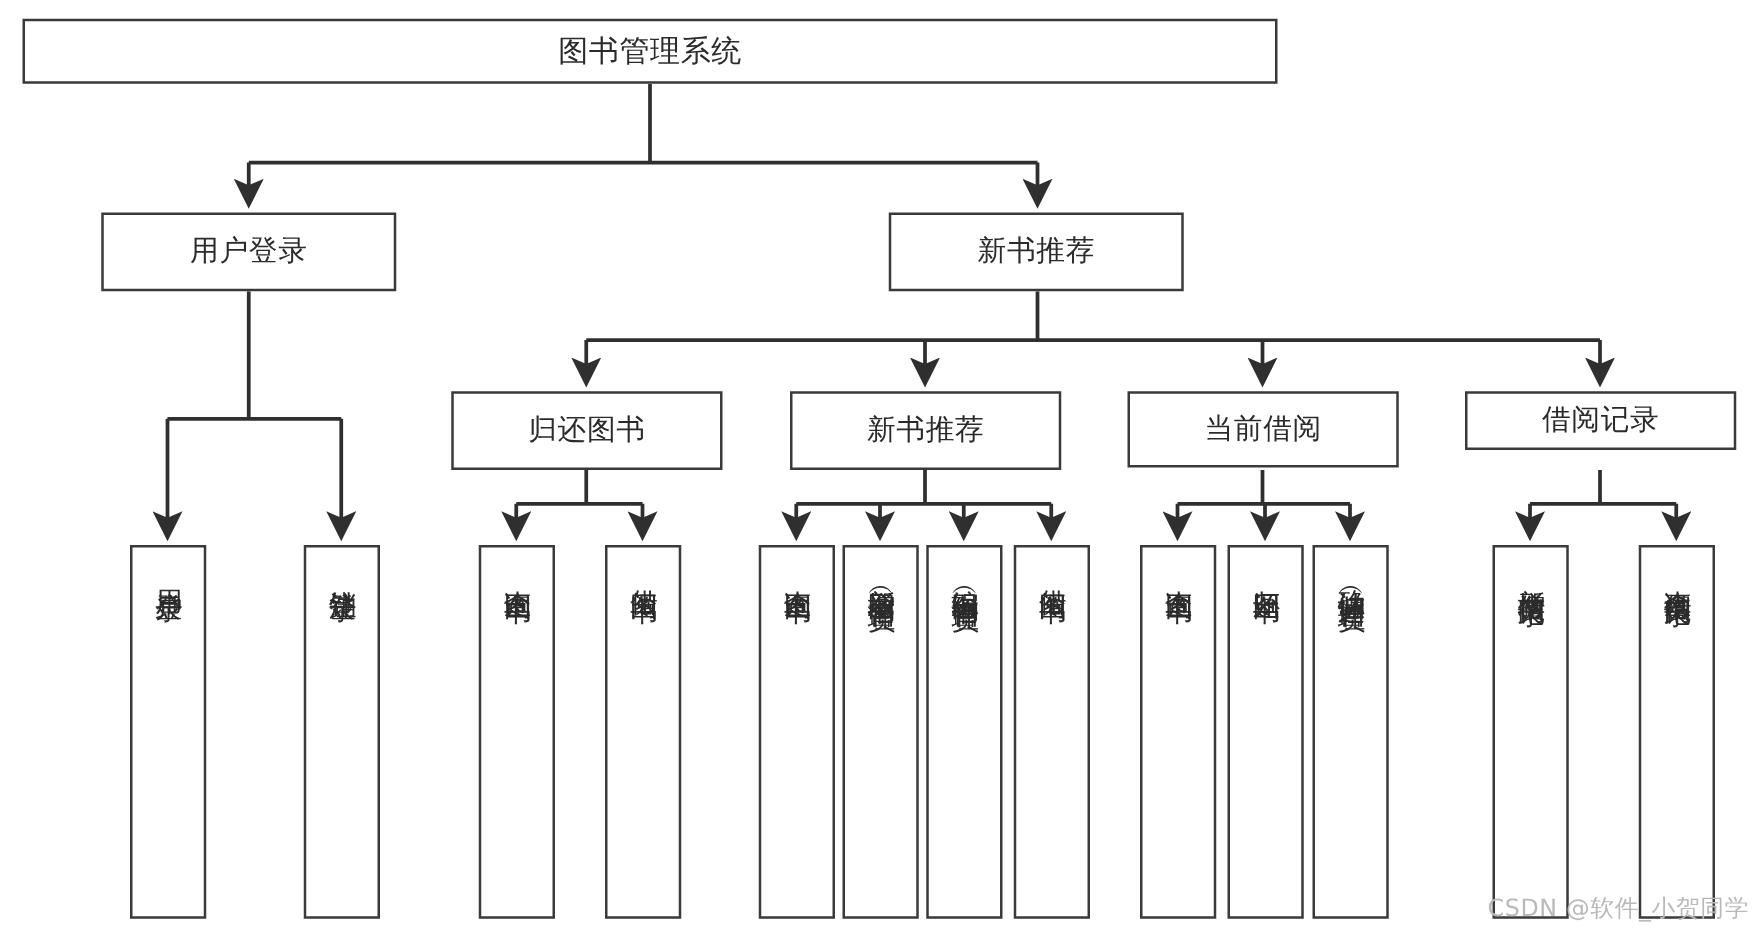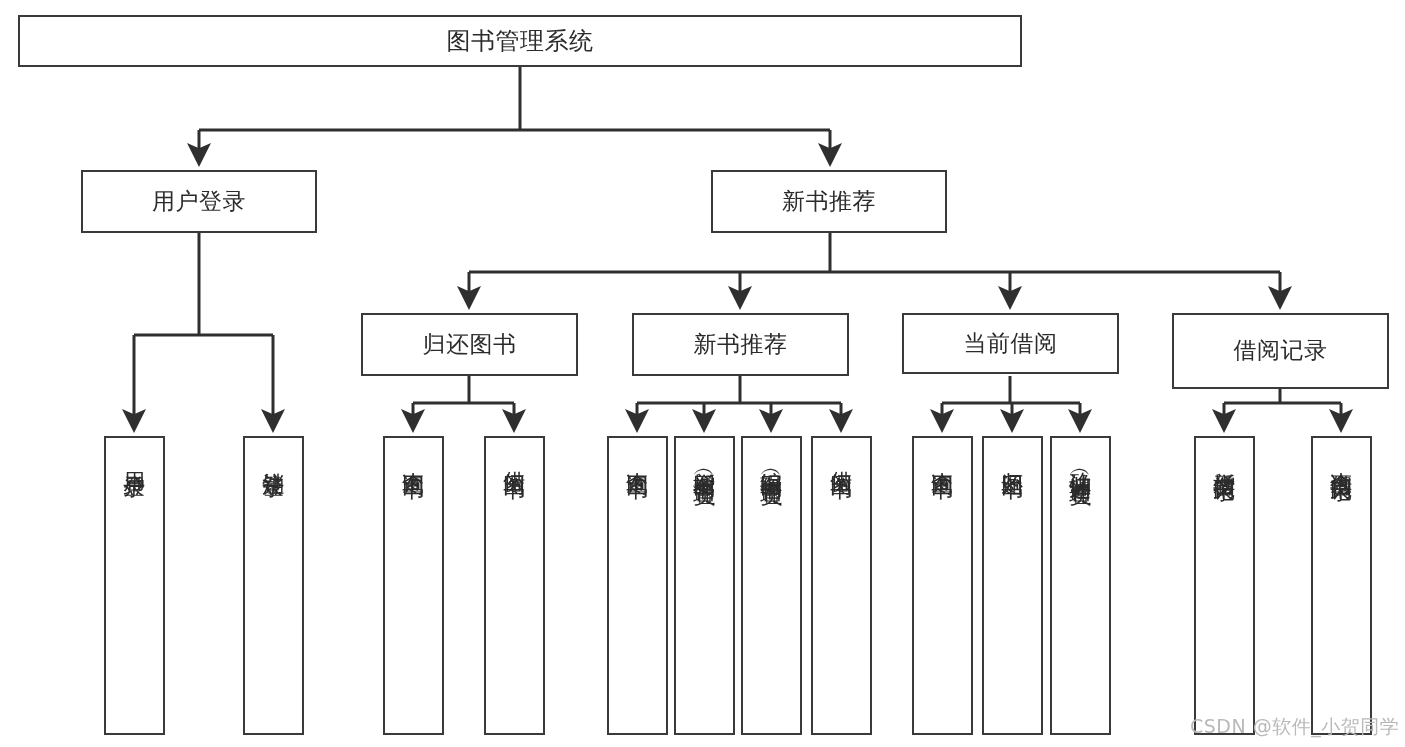--- a/index.html
+++ b/index.html
@@ -140,21 +140,21 @@
 
   <div class="node horizontal" style="left:361px; top:313px; width:217px; height:63px;">
     <span class="node-label">归还图书</span>
   </div>
   <div class="node horizontal" style="left:632px; top:313px; width:217px; height:63px;">
     <span class="node-label">新书推荐</span>
   </div>
   <div class="node horizontal" style="left:902px; top:313px; width:217px; height:61px;">
     <span class="node-label">当前借阅</span>
   </div>
-  <div class="node horizontal" style="left:1172px; top:313px; width:217px; height:76px;">
+  <div class="node horizontal" style="left:1172px; top:313px; width:217px; height:47px;">
     <span class="node-label">借阅记录</span>
   </div>
 
   <div class="node vertical" style="left:104px; top:436px; width:61px; height:299px;">
     <span class="node-label">用户登录</span>
   </div>
   <div class="node vertical" style="left:243px; top:436px; width:61px; height:299px;">
     <span class="node-label">注销登录</span>
   </div>
 

